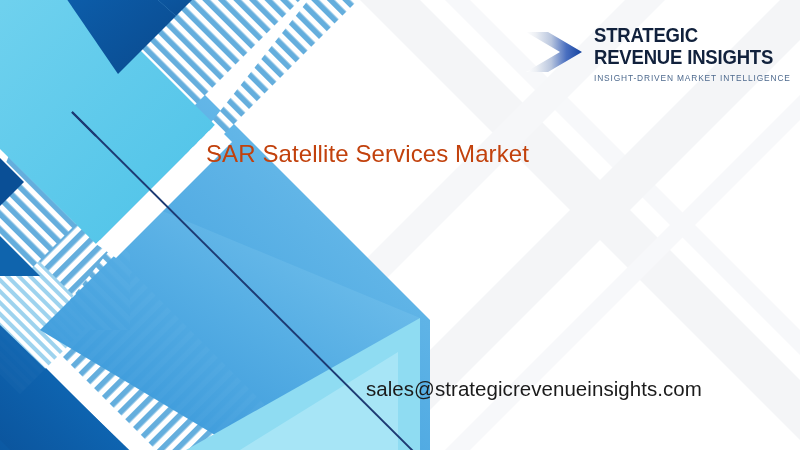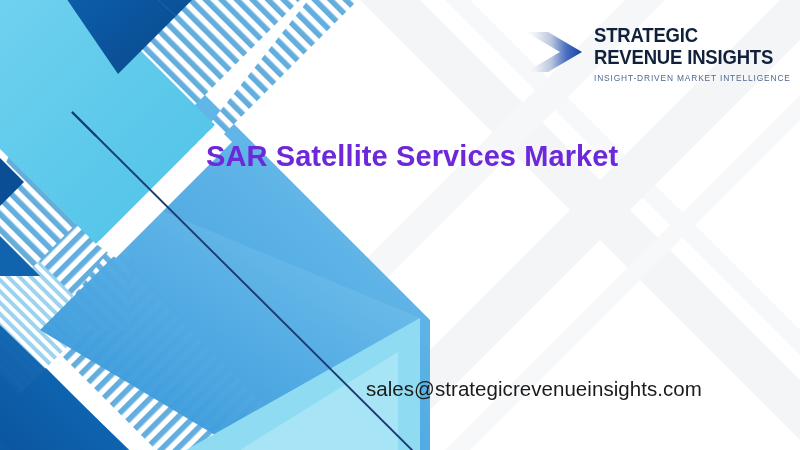--- a/index.html
+++ b/index.html
@@ -21,23 +21,23 @@
   #artwork{
     position:absolute; left:0; top:0;
     width:800px; height:450px;
     pointer-events:none;
   }
 
   
   #title{
     position:absolute;
     left:206px; top:140px;
-    font-size:29px;
-    font-weight:700;
-    color:#6d28d9;
+    font-size:24px;
+    font-weight:400;
+    color:#c2410c;
     letter-spacing:0.1px;
     white-space:nowrap;
   }
 
   
   #email{
     position:absolute;
     left:366px; top:377px;
     font-size:20.5px;
     font-weight:400;

